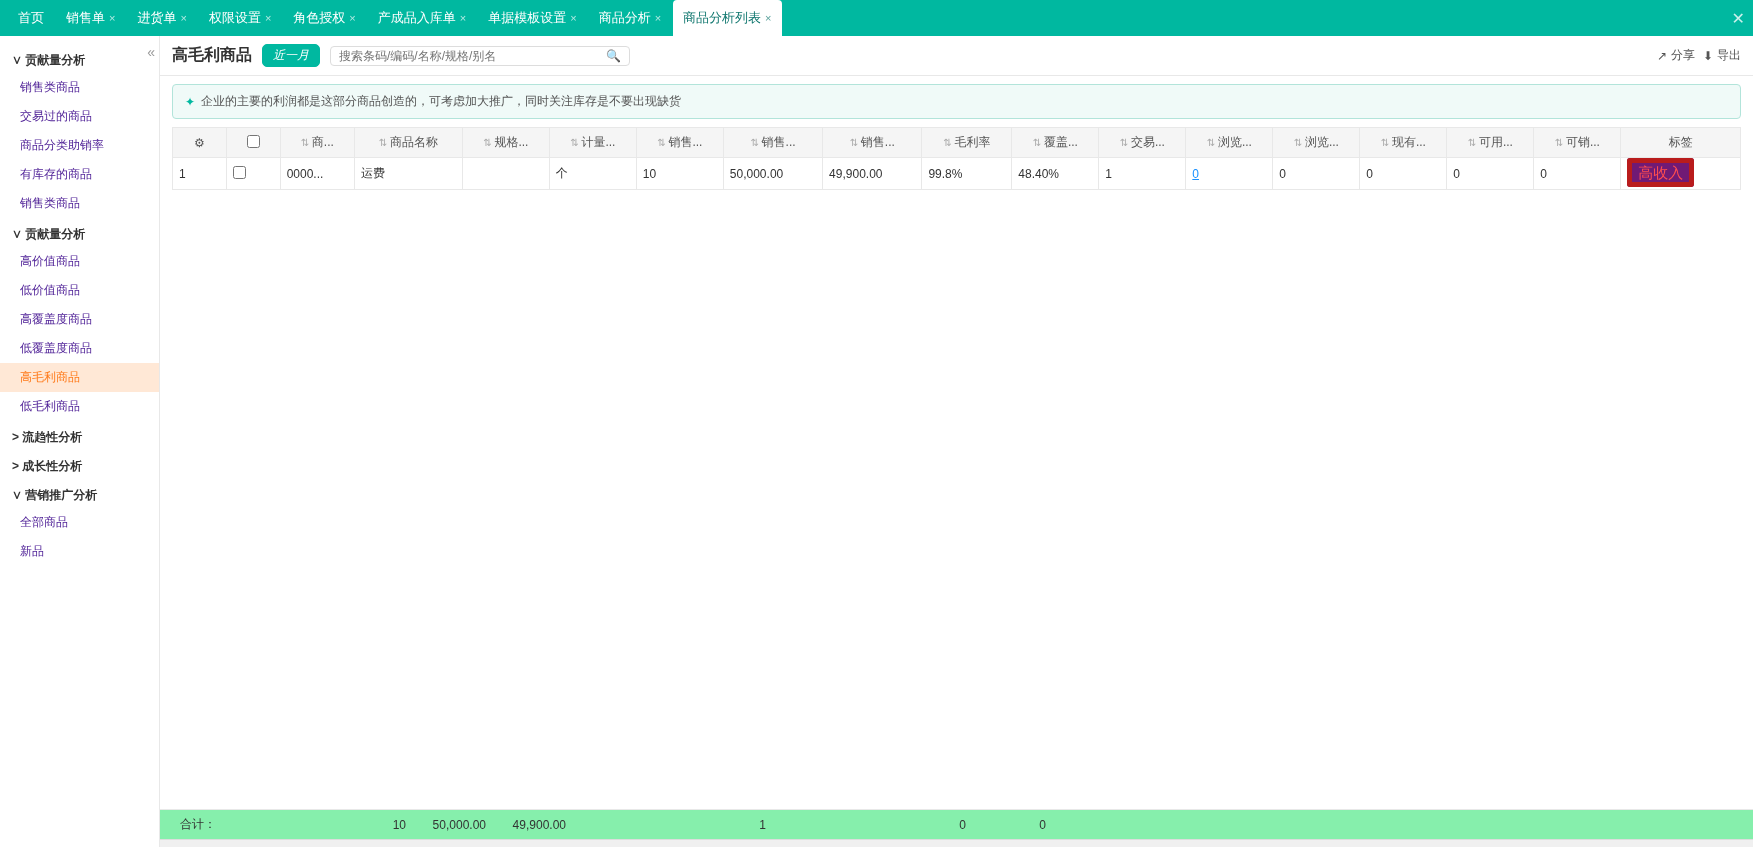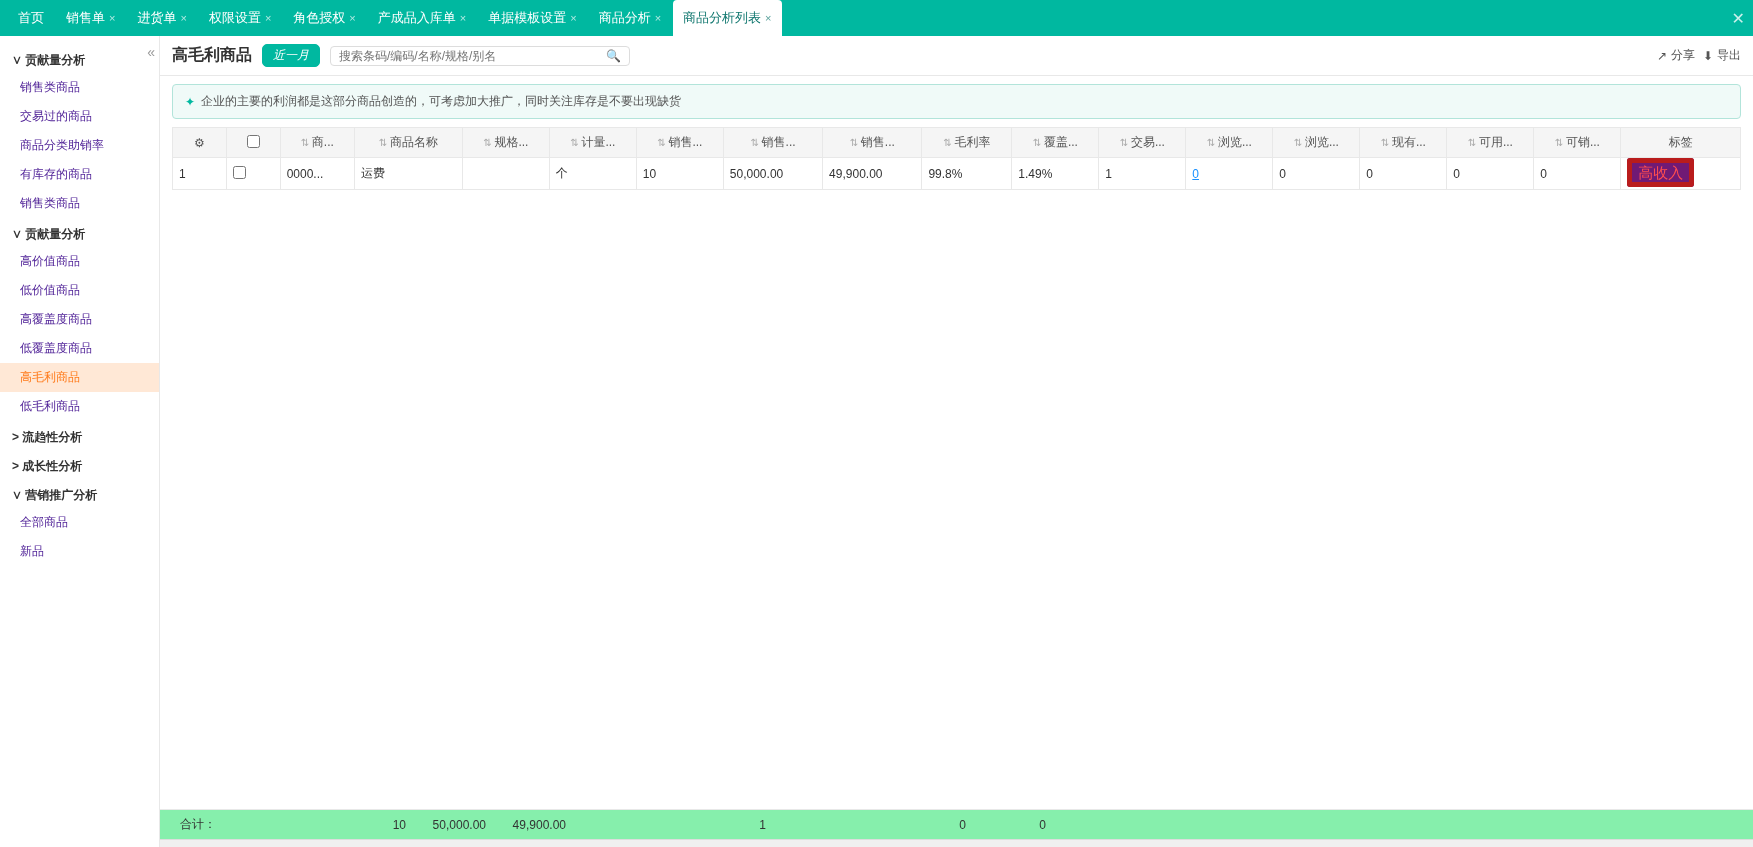--- a/index.html
+++ b/index.html
@@ -338,21 +338,21 @@
               <td>1</td>
               <td><input type="checkbox" style=""></td>
               <td>0000...</td>
               <td>运费</td>
               <td></td>
               <td>个</td>
               <td>10</td>
               <td>50,000.00</td>
               <td>49,900.00</td>
               <td>99.8%</td>
-              <td>1.49%</td>
+              <td>48.40%</td>
               <td>1</td>
               <td><span class="link-style">0</span></td>
               <td>0</td>
               <td>0</td>
               <td>0</td>
               <td>0</td>
               <td><span class="tag-high-income">高收入</span></td>
             </tr>
           </tbody>
       </table>

